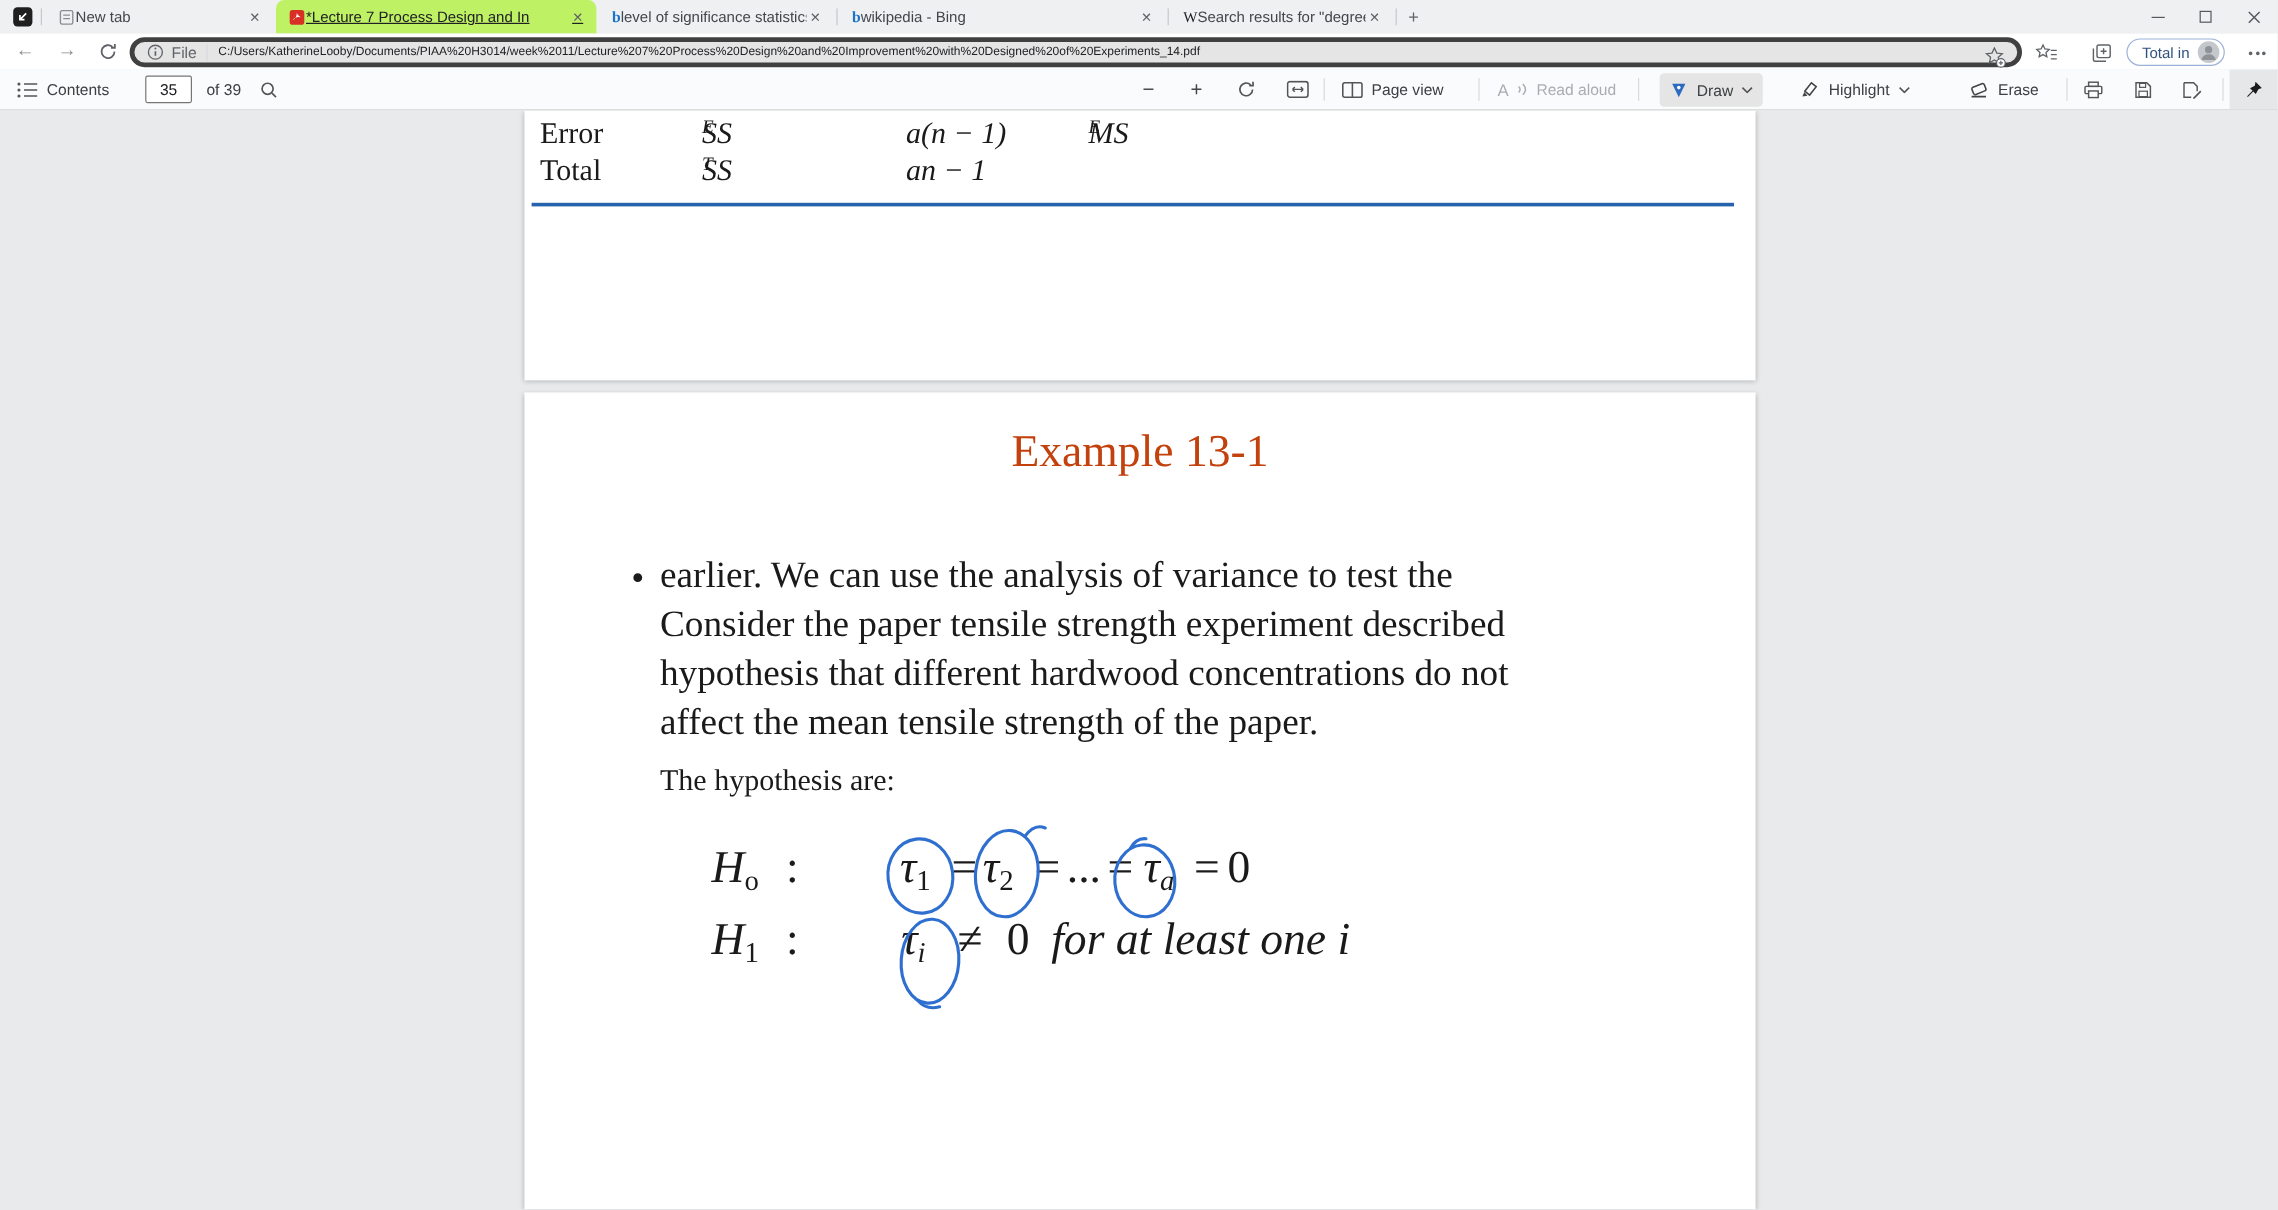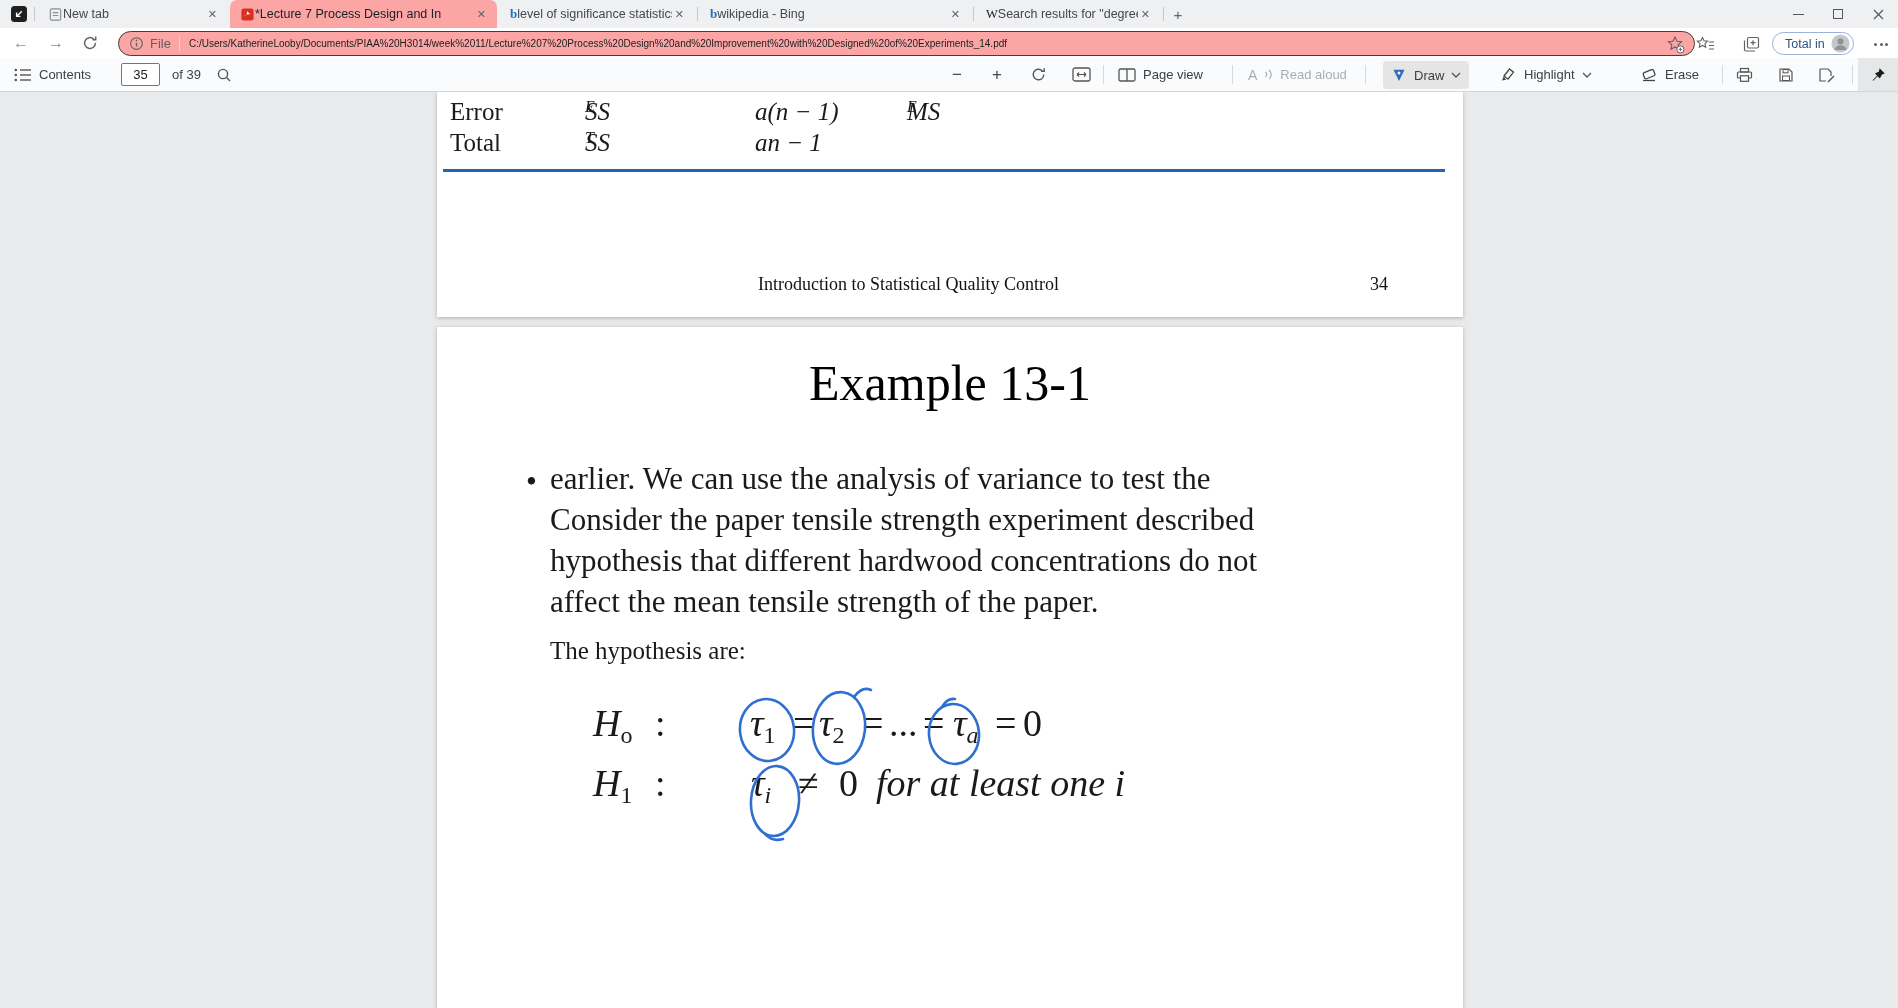--- a/index.html
+++ b/index.html
@@ -5,38 +5,38 @@
   * { box-sizing: border-box; }
   html,body { margin:0; padding:0; width:1898px; height:1008px; overflow:hidden;
               font-family:"Liberation Sans", sans-serif; background:#e9eaec; }
 
   
   .tabstrip { position:absolute; top:0; left:0; width:1898px; height:28px; background:#eef0f2; }
   .tab-actions { position:absolute; left:10px; top:5px; width:18px; height:18px; cursor:pointer; }
   .strip-sep { position:absolute; top:7px; width:1px; height:14px; background:#c5c8cc; }
   .tab { position:absolute; top:0; height:28px; display:flex; align-items:center; gap:0;
          padding:0 8px 0 10px; color:#43474c; font-size:12.5px; overflow:hidden; white-space:nowrap; }
-  .tab.active { background:#fca5a5; border-radius:7px 7px 0 0; color:#202124; }
+  .tab.active { background:#bef264; border-radius:7px 7px 0 0; color:#202124;text-decoration:underline; }
   .tab .title { flex:1 1 auto; overflow:hidden; white-space:nowrap; }
   .tab .close { flex:0 0 auto; font-size:11px; color:#5f6368; padding:1px 3px; border-radius:3px; }
   .newtab-btn { position:absolute; top:4px; left:1167px; width:22px; height:20px; display:grid;
                 place-items:center; font-size:15px; color:#5f6368; border-radius:4px; }
   .win-controls { position:absolute; right:0; top:0; height:28px; display:flex; }
   .win-btn { width:40px; height:28px; display:grid; place-items:center; }
   .glyph-min { width:11px; height:1px; background:#55595e; }
   .glyph-max { width:10px; height:10px; border:1px solid #55595e; }
   .bing-b { color:#1a73c9; font-weight:bold; font-size:13px; font-family:"Liberation Serif",serif; }
   .wiki-w { color:#202124; font-size:12.5px; font-family:"Liberation Serif",serif; }
 
   
   .addressrow { position:absolute; top:28px; left:0; width:1898px; height:30px; background:#fff; }
   .nav-ic { position:absolute; top:4px; width:22px; height:22px; display:grid; place-items:center;
             color:#8a8d91; font-size:16px; }
-  .addr-field { position:absolute; left:118px; top:3px; width:1577px; height:25px; background:#fca5a5;
-                border:1px solid #404040; border-radius:13px; display:flex; align-items:center;
+  .addr-field { position:absolute; left:108px; top:3px; width:1577px; height:25px; background:#e5e5e5;
+                border:4px solid #404040; border-radius:13px; display:flex; align-items:center;
                 padding:0 34px 0 10px; }
   .addr-field .scheme { color:#5f6368; font-size:13px; margin:0 8px 0 6px; }
   .addr-sep { width:1px; height:14px; background:#d7dade; margin-right:9px; }
   .addr-url { color:#202124; font-size:10px; white-space:nowrap; overflow:hidden; flex:1; }
   .star-add { position:absolute; right:9px; top:3px; }
   .right-ic { position:absolute; top:5px; width:22px; height:22px; display:grid; place-items:center; }
   .signin { position:absolute; left:1772px; top:4px; height:23px; border:1px solid #9ab2d8;
             border-radius:12px; display:flex; align-items:center; gap:6px; padding:0 3px 0 12px; }
   .signin .lbl { font-size:12.5px; color:#30517e; }
   .dots { display:flex; gap:2.5px; }
@@ -70,21 +70,21 @@
   .c-ss   { left:148px; font-style:italic; }
   .c-df   { left:318px; font-style:italic; }
   .c-ms   { left:470px; font-style:italic; }
   .tsub { font-size:16px; vertical-align:-4px; font-style:italic; }
   .blue-rule { position:absolute; left:6px; top:77px; width:1002px; height:3px; background:#2563ad; }
   .footer { position:absolute; top:182px; left:0; width:100%; height:24px; font-size:18px; color:#111; }
   .footer .ftitle { position:absolute; left:321px; }
   .footer .fpage  { position:absolute; left:933px; }
 
   .slide-title { position:absolute; top:27px; left:0; width:100%; text-align:center;
-                 font-size:50px; color:#000000; }
+                 font-size:38px; color:#c2410c; }
   .bullet { position:absolute; left:89px; top:137px; font-size:31px; }
   .para { position:absolute; left:113px; top:131px; width:800px; font-size:31px; line-height:41px; }
   .hypo { position:absolute; left:113px; top:310px; font-size:25px; }
 
   .formula { position:absolute; left:156px; height:56px; font-size:38px; font-style:italic; }
   .f1 { top:374px; } .f2 { top:434px; }
   .formula .tok { position:absolute; top:0; white-space:nowrap; }
   .formula .rm { font-style:normal; }
   .fsub { font-size:24px; vertical-align:-7px; }
   .fsub.rm { font-style:normal; }
@@ -352,24 +352,20 @@
       </div>
       <div class="trow" style="top:37px">
         <span class="c-name">Total</span>
         <span class="c-ss">
             <span>SS</span>
             <span class="tsub">T</span>
           </span>
         <span class="c-df">an − 1</span>
       </div>
       <div class="blue-rule"></div>
-      <div class="footer">
-        <span class="ftitle">Introduction to Statistical Quality Control</span>
-        <span class="fpage">34</span>
-      </div>
     </div>
 
     <div class="page page2">
       <div class="slide-title">Example 13-1</div>
       <div class="bullet">•</div>
       <div class="para">
         <div>earlier. We can use the analysis of variance to test the</div>
         <div>Consider the paper tensile strength experiment described</div>
         <div>hypothesis that different hardwood concentrations do not</div>
         <div>affect the mean tensile strength of the paper.</div>

